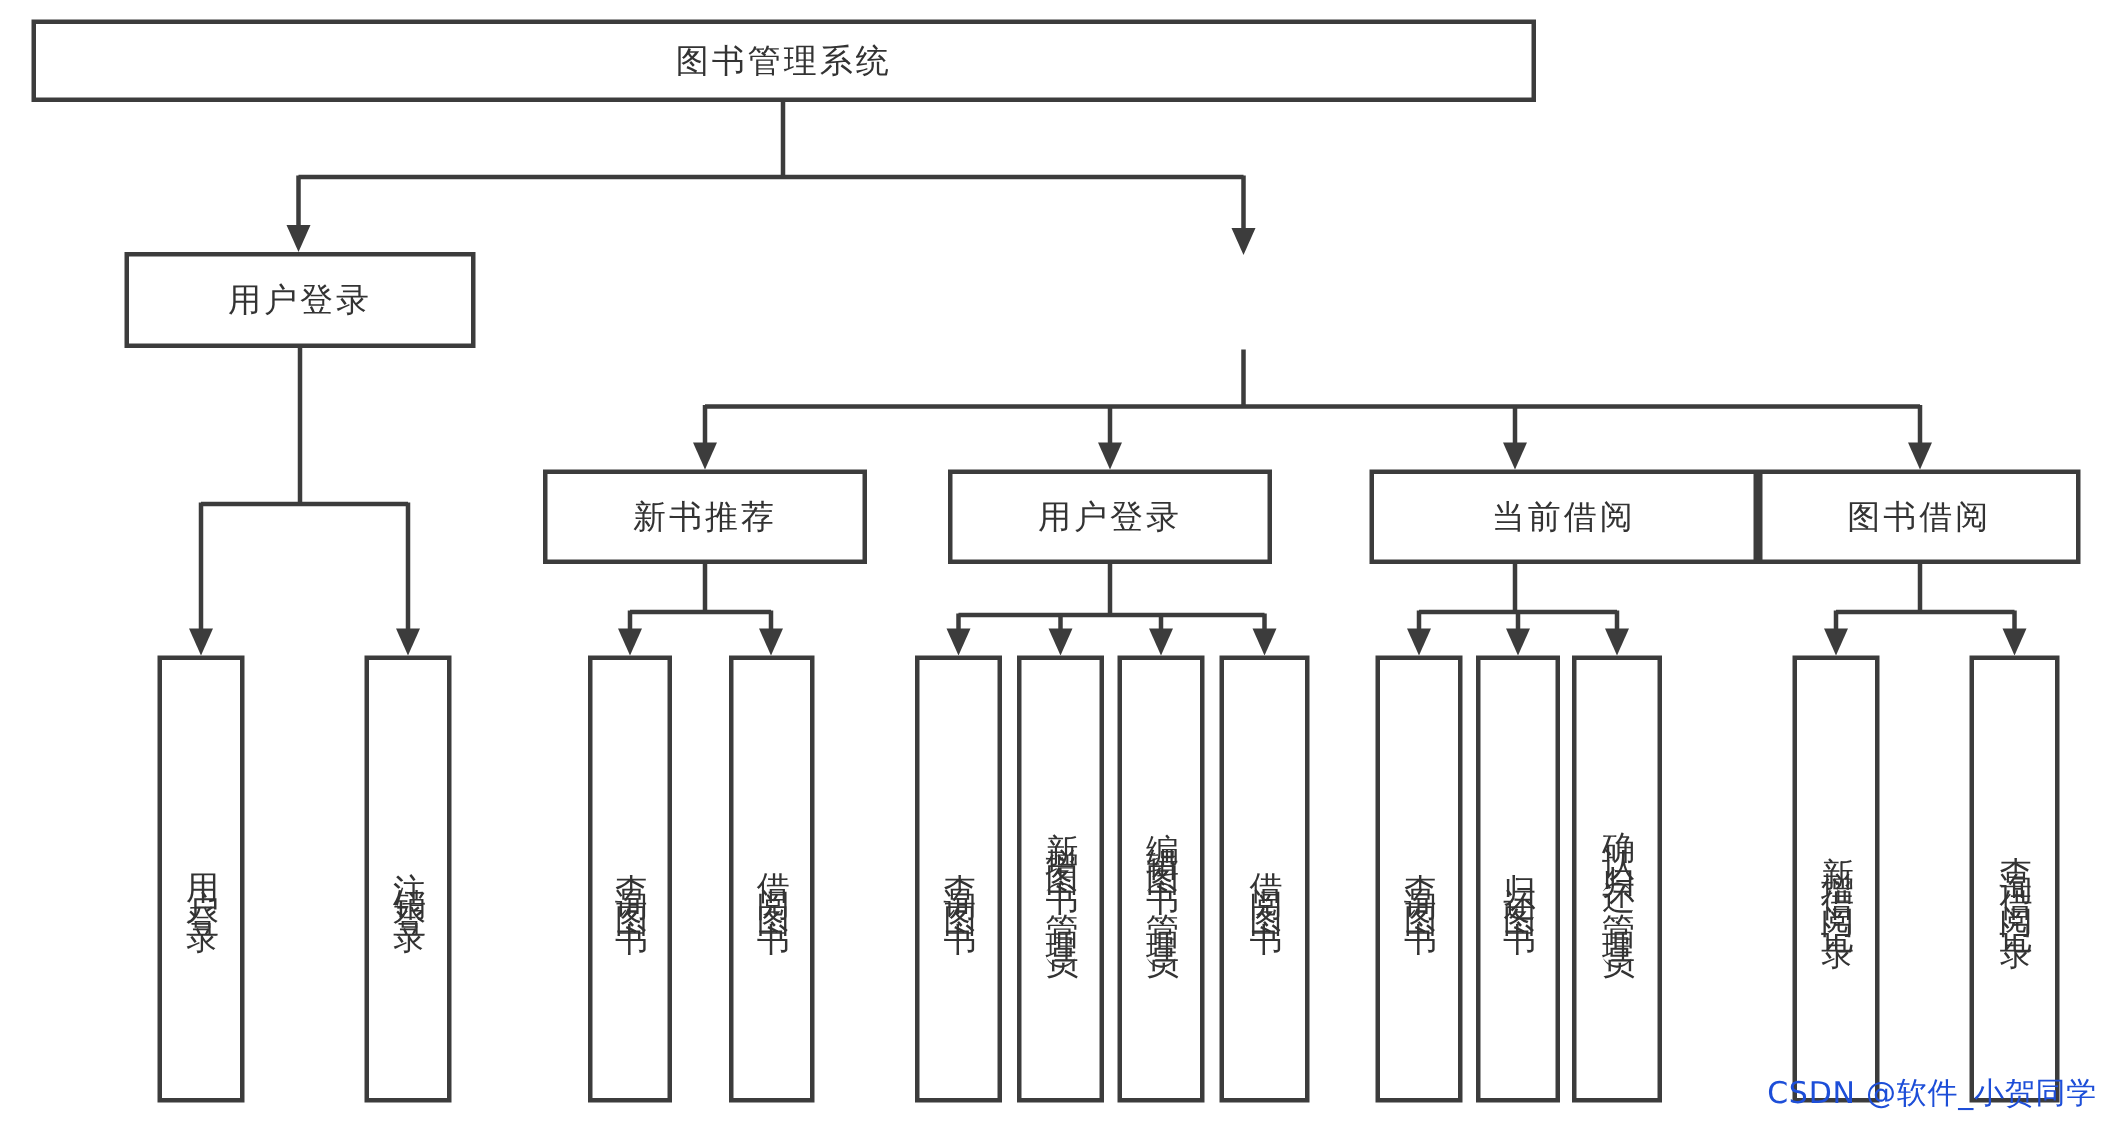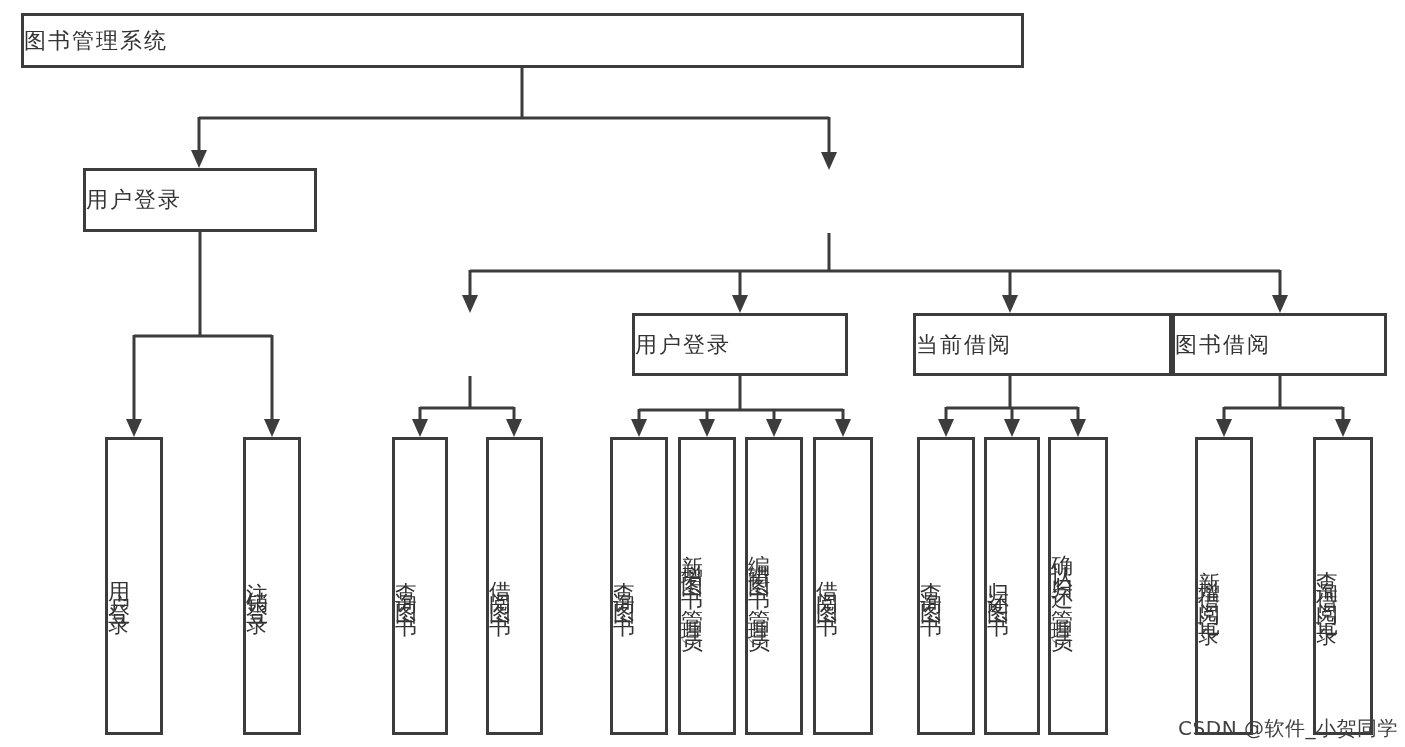--- a/index.html
+++ b/index.html
@@ -3,31 +3,31 @@
 <meta charset="utf-8">
 <style>
   html,body{margin:0;padding:0;background:#fff;}
   .canvas{
     position:relative;width:1405px;height:747px;background:#ffffff;overflow:hidden;
     font-family:"DejaVu Sans","Liberation Sans",sans-serif;
   }
   svg.wires{position:absolute;left:0;top:0;z-index:1;}
   .box{
     position:absolute;box-sizing:border-box;background:#ffffff;
-    border:3px solid #3c3c3c;display:flex;align-items:center;justify-content:flex-start;
+    border:3px solid #3c3c3c;display:flex;align-items:center;justify-content:center;
     z-index:2;color:#333333;
   }
   .box.h span{font-size:22px;letter-spacing:2px;white-space:nowrap;}
   .box.v span{
     writing-mode:vertical-rl;text-orientation:mixed;
     font-size:22px;letter-spacing:11px;line-height:1;white-space:nowrap;
   }
   .watermark{
     position:absolute;right:7px;top:715px;z-index:6;
-    font-size:20px;color:#404040;letter-spacing:0.5px;white-space:nowrap;
+    font-size:20px;color:#1d4ed8;letter-spacing:0.5px;white-space:nowrap;
   }
 </style>
 </head>
 <body>
 
 <div class="canvas">
 
   <svg class="wires" width="1405" height="747" viewBox="0 0 1405 747">
 
     <g stroke="#3c3c3c" stroke-width="3" fill="none">
@@ -93,20 +93,23 @@
   </svg>
 
   <div class="box h" style="left:21px;top:13px;width:1003px;height:55px">
     <span>图书管理系统</span>
   </div>
 
   <div class="box h" style="left:83px;top:168px;width:234px;height:64px">
     <span>用户登录</span>
   </div>
 
+  <div class="box h" style="left:362px;top:313px;width:216px;height:63px">
+    <span>新书推荐</span>
+  </div>
   <div class="box h" style="left:632px;top:313px;width:216px;height:63px">
     <span>用户登录</span>
   </div>
   <div class="box h" style="left:913px;top:313px;width:259px;height:63px">
     <span>当前借阅</span>
   </div>
   <div class="box h" style="left:1172px;top:313px;width:215px;height:63px">
     <span>图书借阅</span>
   </div>
 

